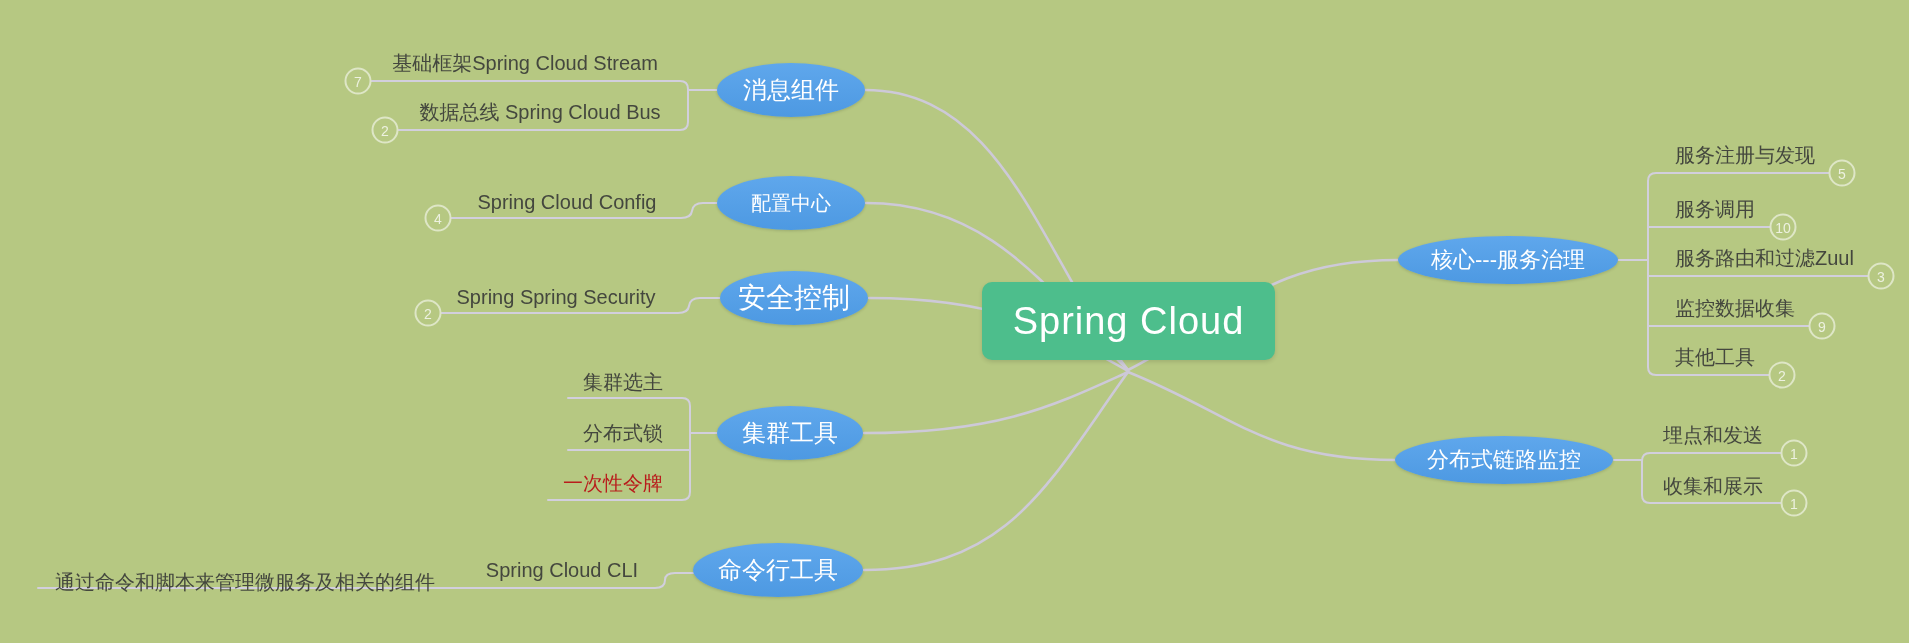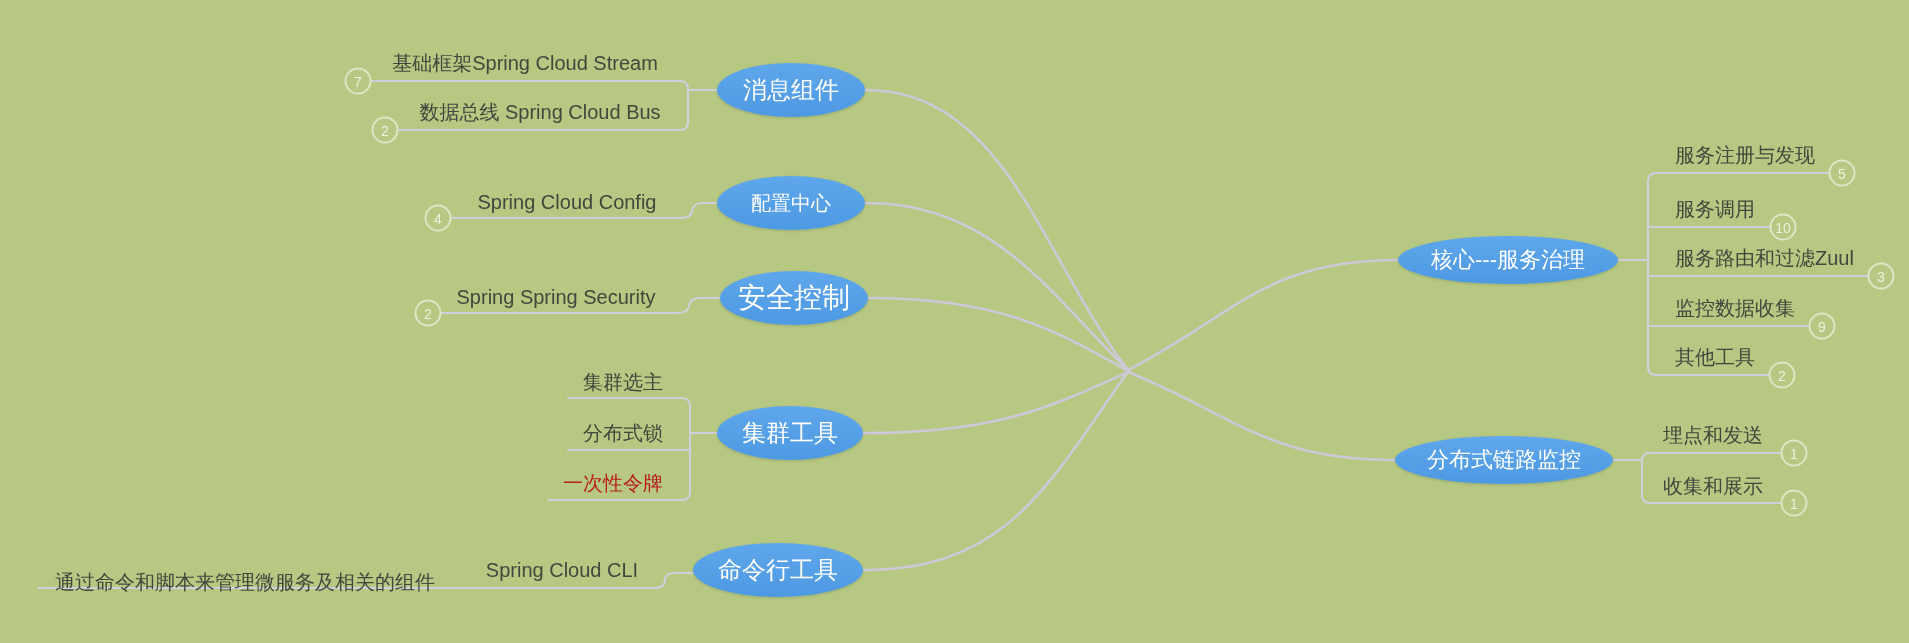--- a/index.html
+++ b/index.html
@@ -107,13 +107,16 @@
       <div class="leaf a-l" style="left: 1675px; top: 357px; color: rgb(68, 71, 62);">其他工具</div>
       <div class="badge" style="left: 1782px; top: 375px;">2</div>
       <div class="branch" style="left: 1395px; top: 436px; width: 218px; height: 48px; font-size: 22px; background: linear-gradient(rgb(95, 167, 236), rgb(77, 153, 226));">
         <span>分布式链路监控</span>
       </div>
       <div class="leaf a-l" style="left: 1663px; top: 435px; color: rgb(68, 71, 62);">埋点和发送</div>
       <div class="badge" style="left: 1794px; top: 453px;">1</div>
       <div class="leaf a-l" style="left: 1663px; top: 486px; color: rgb(68, 71, 62);">收集和展示</div>
       <div class="badge" style="left: 1794px; top: 503px;">1</div>
     </div>
+  <div class="root" id="root-node" style="background: rgb(77, 190, 140);">
+    <span>Spring Cloud</span>
+  </div>
 </div>
 
 </body></html>

